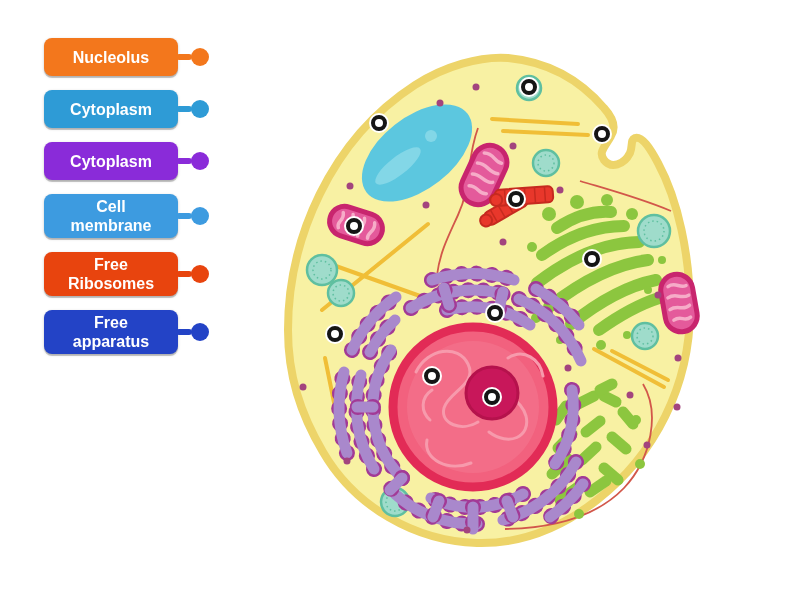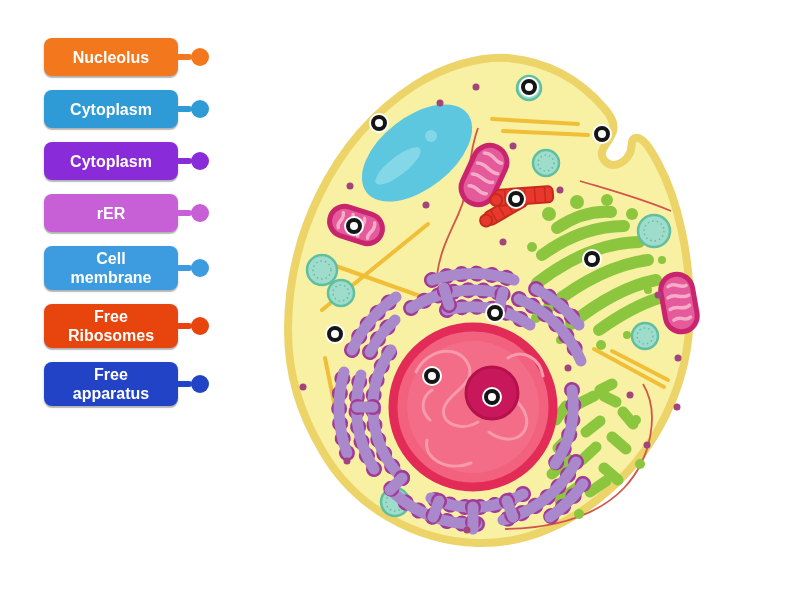--- a/index.html
+++ b/index.html
@@ -79,27 +79,20 @@
       <div class="label" style="--c: #2E9BD6;">
       <span class="label-text">
           <span>Cytoplasm</span>
         </span>
       <span class="stem"></span>
       <span class="dot"></span>
     </div>
       <div class="label" style="--c: #8A2BD9;">
       <span class="label-text">
           <span>Cytoplasm</span>
-        </span>
-      <span class="stem"></span>
-      <span class="dot"></span>
-    </div>
-      <div class="label" style="--c: #C75FD6;">
-      <span class="label-text">
-          <span>rER</span>
         </span>
       <span class="stem"></span>
       <span class="dot"></span>
     </div>
       <div class="label" style="--c: #3D9BE0;">
       <span class="label-text">
           <span>Cell</span>
           <span>membrane</span>
         </span>
       <span class="stem"></span>

